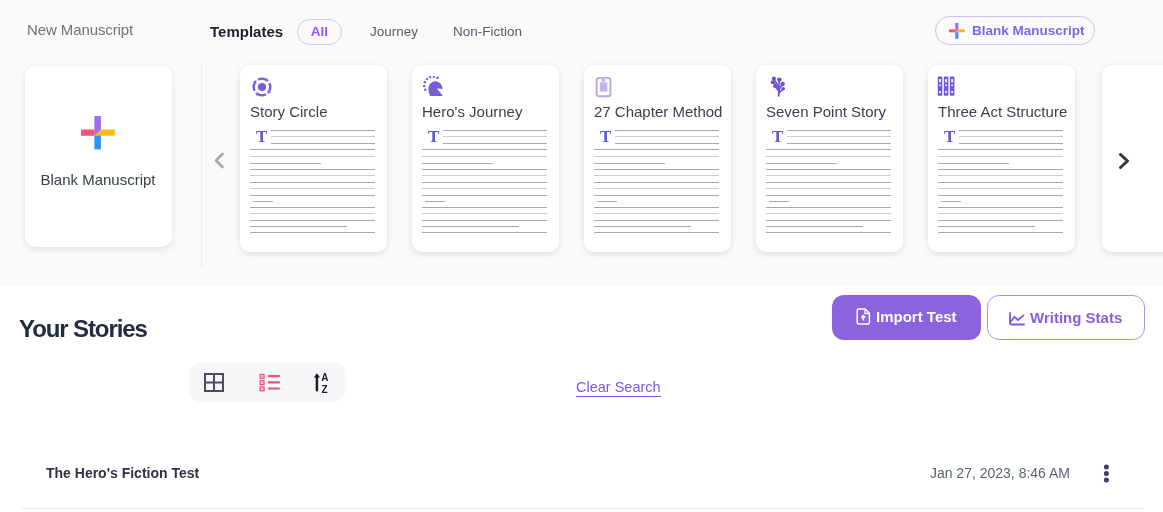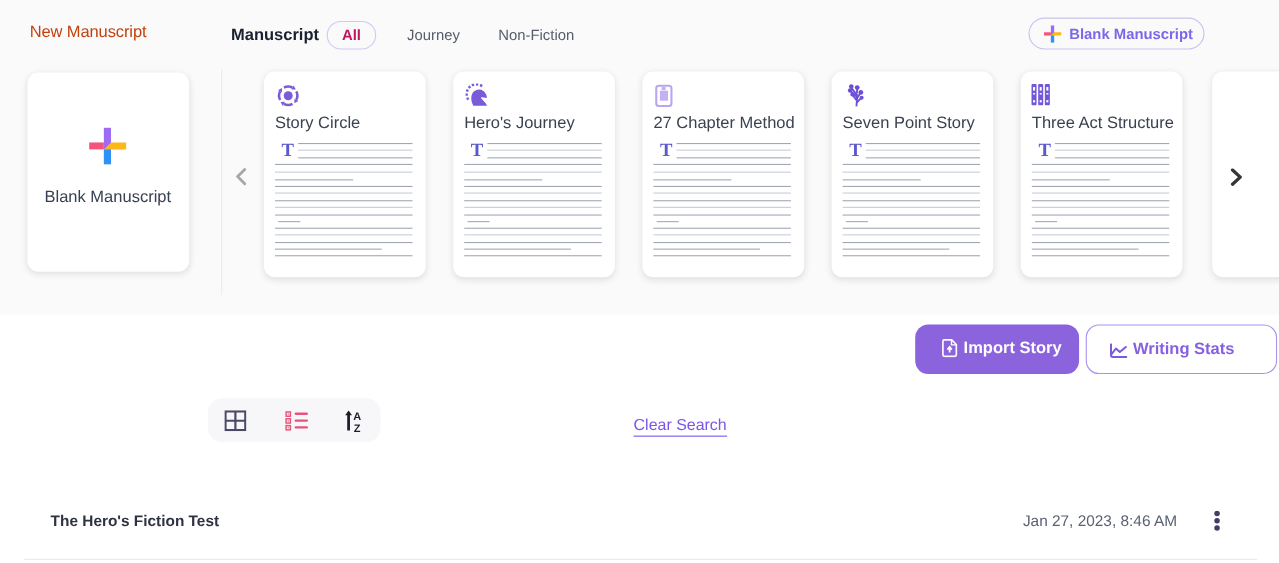--- a/index.html
+++ b/index.html
@@ -15,23 +15,23 @@
 .ln.lt { background:#c8cdd7; }
 .ln.ind { left:31px; width:104px; }
 .ln.s1 { width:71px; }
 .ln.s2 { left:13px; width:20px; }
 .ln.s3 { width:97px; }
 </style>
 </head>
 <body>
 <div id="page">
 <div id="top">
-  <div class="abs" style="left:27px; top:21px; font-size:15px; letter-spacing:-0.1px; color:#c2410c;">New Manuscript</div>
-  <div class="abs" style="left:210px; top:22.5px; font-size:15px; font-weight:bold; color:#1a2030;">Manuscript</div>
-  <div class="abs" style="left:297px; top:19px; width:45px; height:26px; border:1px solid #cfcaf2; border-radius:13px; text-align:center; line-height:24px; font-size:13.5px; font-weight:bold; color:#be185d;">All</div>
+  <div class="abs" style="left:27px; top:21px; font-size:15px; letter-spacing:-0.1px; color:#737373;">New Manuscript</div>
+  <div class="abs" style="left:210px; top:22.5px; font-size:15px; font-weight:bold; color:#1a2030;">Templates</div>
+  <div class="abs" style="left:297px; top:19px; width:45px; height:26px; border:1px solid #cfcaf2; border-radius:13px; text-align:center; line-height:24px; font-size:13.5px; font-weight:bold; color:#8b5cf6;">All</div>
   <div class="abs" style="left:370px; top:24px; font-size:13.5px; color:#555c6a;">Journey</div>
   <div class="abs" style="left:453px; top:24px; font-size:13.5px; color:#555c6a;">Non-Fiction</div>
 
   <div class="abs" style="left:935px; top:16px; width:160px; height:29px; border:1px solid #c9c2f0; border-radius:15px;">
     <svg class="abs" style="left:13px; top:6px;" width="16" height="16" viewBox="0 0 34 34">
       <rect x="13.4" y="0" width="6.5" height="19.8" fill="#9d6cf3"></rect>
       <rect x="0" y="13.5" width="13.4" height="6.3" fill="#f4537b"></rect>
       <polygon points="13.4,19.8 19.9,13.5 33.8,13.5 33.8,19.8" fill="#fbb817"></polygon>
       <rect x="13.4" y="19.8" width="6.5" height="13.6" fill="#2f92f8"></rect>
     </svg>
@@ -225,31 +225,32 @@
     <div class="ln s3" style="top:161px;"></div>
     <div class="ln" style="top:167px;"></div>
   </div>
 
   <div class="card" style="left:1102px; width:80px;"></div>
   <svg class="abs" style="left:1118px; top:153px;" width="12" height="16" viewBox="0 0 12 16">
     <path d="M2.5 1.5 L9.5 8 L2.5 14.5" fill="none" stroke="#35353a" stroke-width="3" stroke-linecap="round" stroke-linejoin="round"></path>
   </svg>
 </div>
 
+<div class="abs" style="left:19px; top:315px; font-size:24px; letter-spacing:-1.1px; font-weight:bold; color:#242c44;">Your Stories</div>
 
 <div class="abs" style="left:832px; top:295px; width:149px; height:45px; background:#8a63dd; border-radius:12px;">
   <svg class="abs" style="left:24px; top:13px;" width="15" height="17" viewBox="0 0 15 17">
     <path d="M2.2 1 L9.2 1 L13.4 5.2 L13.4 14.5 Q13.4 16 11.9 16 L2.7 16 Q1.2 16 1.2 14.5 L1.2 2.5 Q1.2 1 2.2 1 Z" fill="none" stroke="#fff" stroke-width="1.5" stroke-linejoin="round"></path>
     <path d="M9 1.2 L9 5.5 L13.3 5.5" fill="none" stroke="#fff" stroke-width="1.3"></path>
     <path d="M7.3 12.5 L7.3 8.2 M5.3 9.8 L7.3 7.4 L9.3 9.8" fill="none" stroke="#fff" stroke-width="1.6"></path>
   </svg>
-  <div class="abs" style="left:44px; top:13px; font-size:15px; font-weight:bold; color:#fff;">Import Story</div>
-</div>
-
-<div class="abs" style="left:987px; top:295px; width:174px; height:45px; background:#fff; border:1px solid #ab90f0; border-radius:12px;">
+  <div class="abs" style="left:44px; top:13px; font-size:15px; font-weight:bold; color:#fff;">Import Test</div>
+</div>
+
+<div class="abs" style="left:987px; top:295px; width:158px; height:45px; background:#fff; border:1px solid #ab90f0; border-radius:12px;">
   <svg class="abs" style="left:21px; top:16px;" width="16" height="14" viewBox="0 0 16 14">
     <path d="M1 1 L1 11 Q1 12.5 2.8 12.5 L15 12.5" fill="none" stroke="#7a5be0" stroke-width="1.8" stroke-linecap="round"></path>
     <path d="M1.5 10 L5.5 4.8 L9 8 L14.5 3.4" fill="none" stroke="#7a5be0" stroke-width="1.8" stroke-linejoin="round" stroke-linecap="round"></path>
   </svg>
   <div class="abs" style="left:42px; top:13px; font-size:15px; font-weight:bold; color:#8660e0;">Writing Stats</div>
 </div>
 
 
 <div class="abs" style="left:189px; top:362px; width:157px; height:40px; background:#f7f7f9; border-radius:13px;">
   <svg class="abs" style="left:15px; top:11px;" width="20" height="19" viewBox="0 0 20 19">

